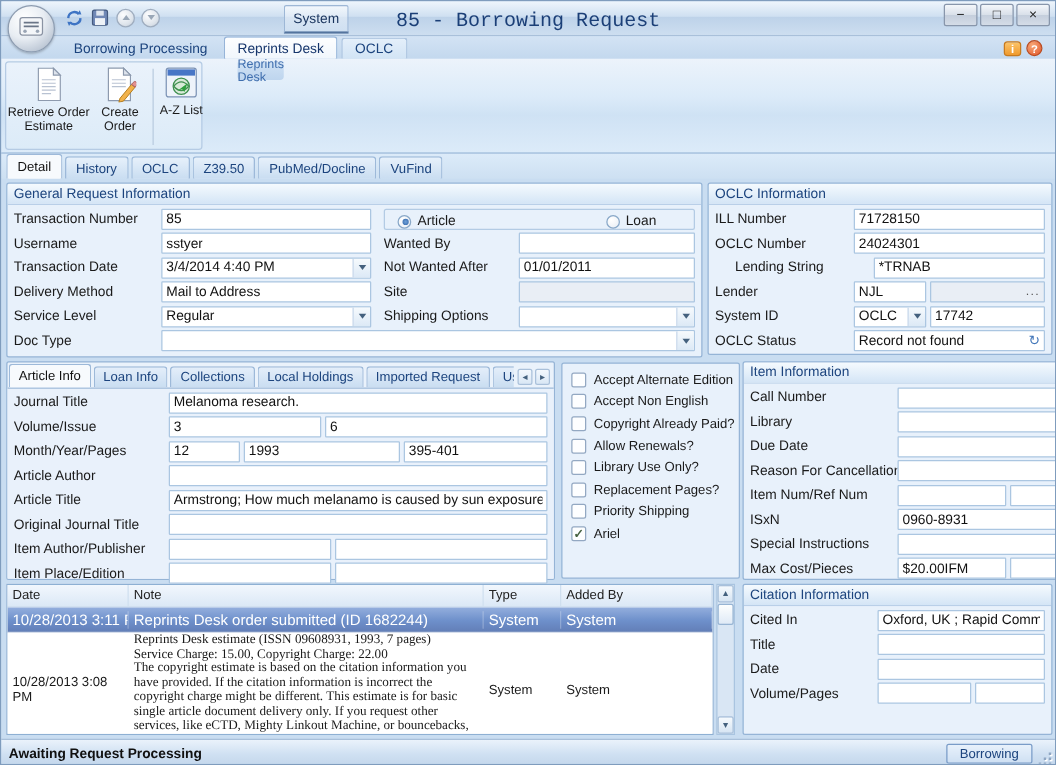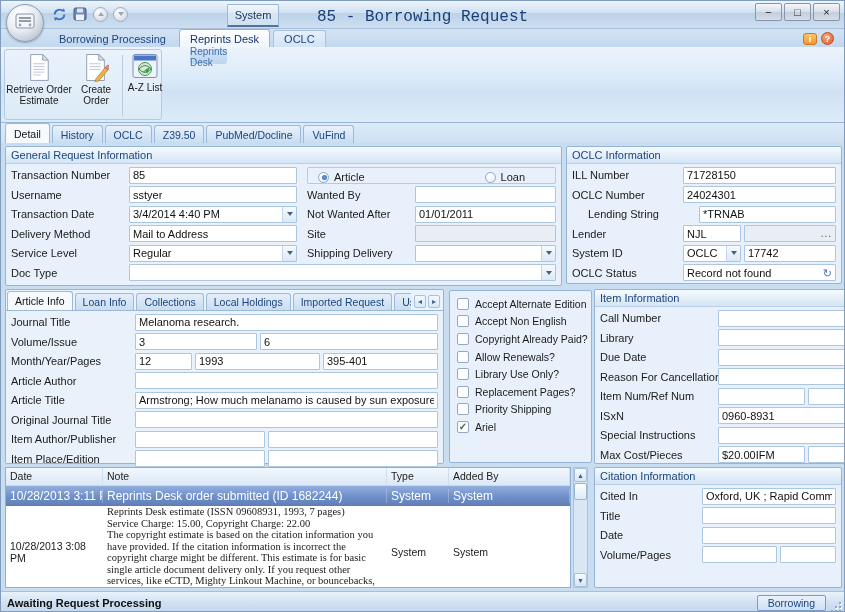--- a/index.html
+++ b/index.html
@@ -322,21 +322,21 @@
       </div>
 
       <div class="prow">
         <span class="flabel w118">Service Level</span>
         <div class="tb w168 hasdd">
             <span class="val">Regular</span>
             <span class="ddbtn">
               <i class="tri"></i>
             </span>
           </div>
-        <span class="flabel w112">Shipping Delivery</span>
+        <span class="flabel w112">Shipping Options</span>
         <div class="tb flex1 hasdd">
             <span class="val"></span>
             <span class="ddbtn">
               <i class="tri"></i>
             </span>
           </div>
       </div>
 
       <div class="prow">
         <span class="flabel w118">Doc Type</span>

